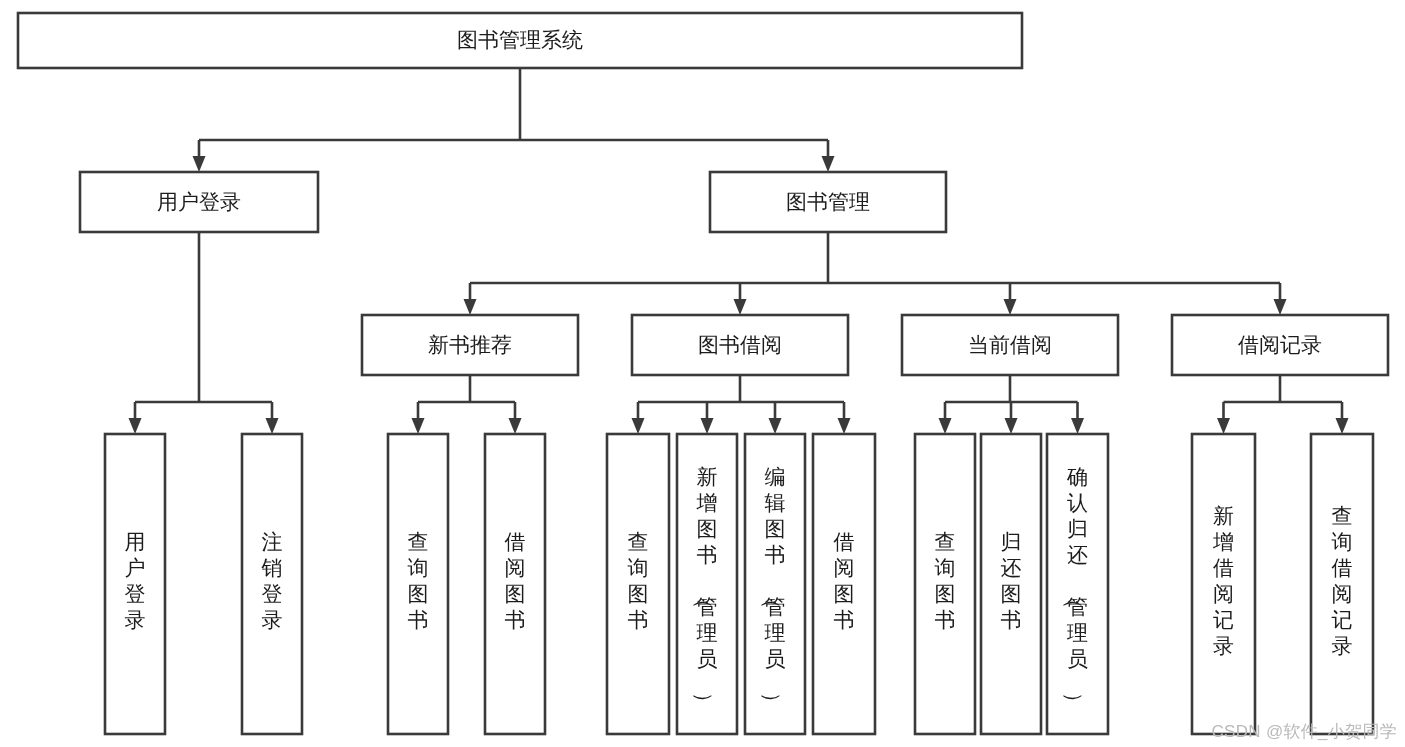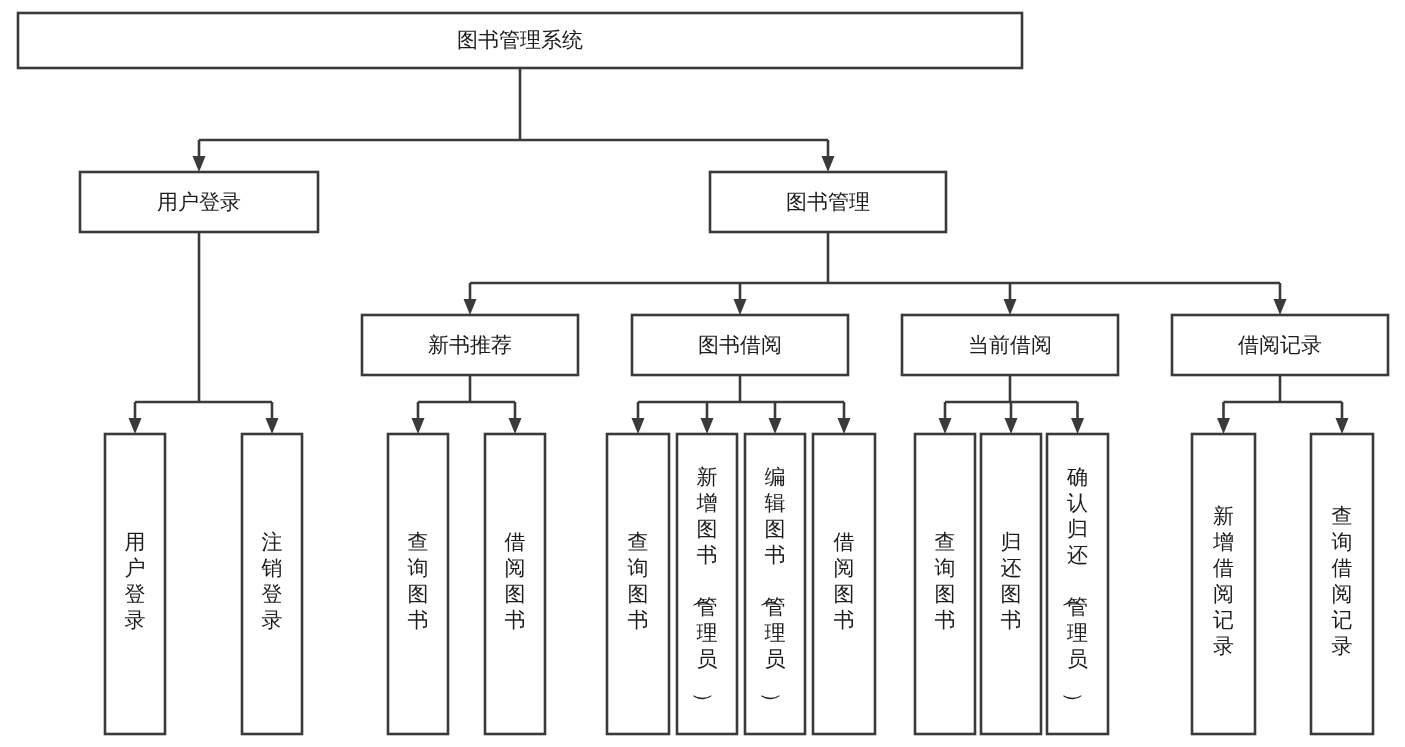--- a/index.html
+++ b/index.html
@@ -201,13 +201,14 @@
         <g>
           <rect x="1192" y="434" width="63" height="300" class="node-box"></rect>
           <text x="1223.5" y="523" class="node-label-vertical"><tspan x="1223.5" dy="0">新</tspan><tspan x="1223.5" dy="26">增</tspan><tspan x="1223.5" dy="26">借</tspan><tspan x="1223.5" dy="26">阅</tspan><tspan x="1223.5" dy="26">记</tspan><tspan x="1223.5" dy="26">录</tspan></text>
         </g>
         <g>
           <rect x="1311" y="434" width="62" height="300" class="node-box"></rect>
           <text x="1342" y="523" class="node-label-vertical"><tspan x="1342" dy="0">查</tspan><tspan x="1342" dy="26">询</tspan><tspan x="1342" dy="26">借</tspan><tspan x="1342" dy="26">阅</tspan><tspan x="1342" dy="26">记</tspan><tspan x="1342" dy="26">录</tspan></text>
         </g>
       </g>
   </svg>
+  <div class="watermark-text">CSDN @软件_小贺同学</div>
 </div>
 
 </body></html>

